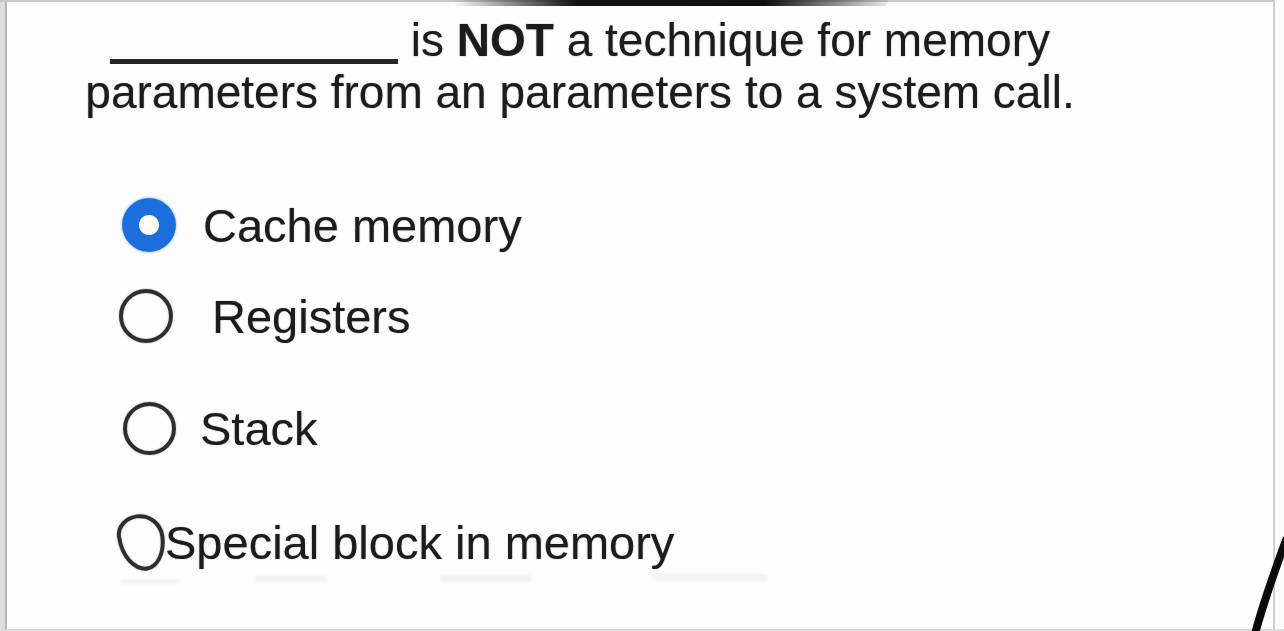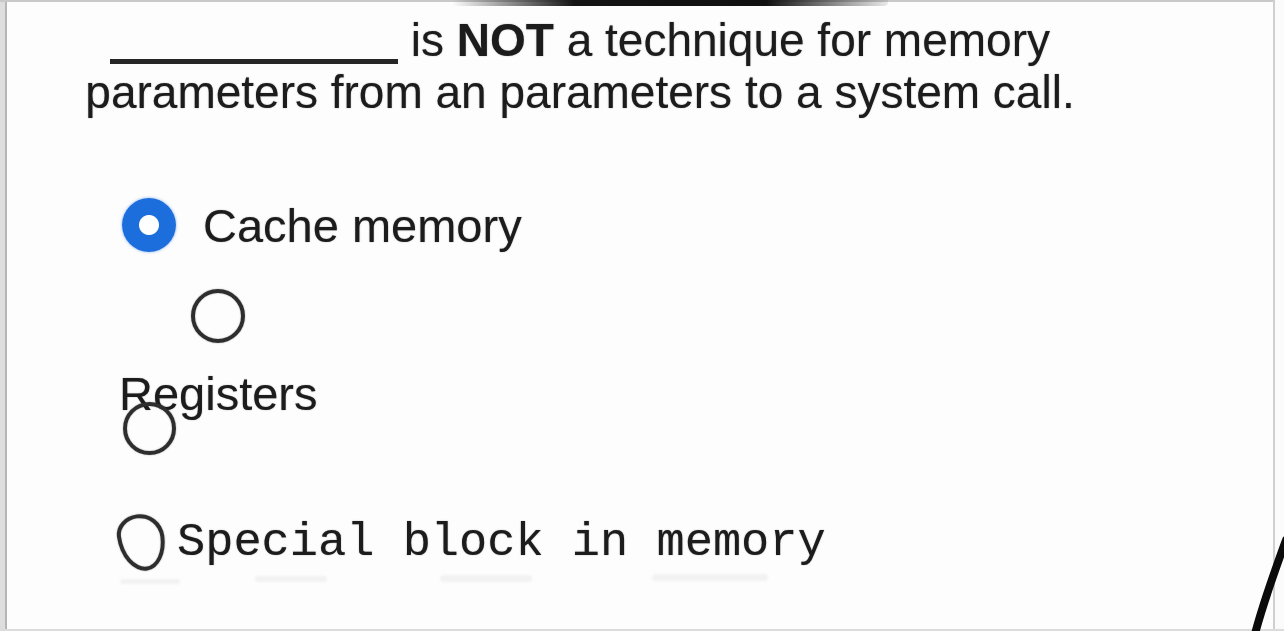--- a/index.html
+++ b/index.html
@@ -49,25 +49,25 @@
   .radio{
     box-sizing:border-box;border-radius:50%;flex:0 0 auto;
     border:4px solid #2e2e2e;background:transparent;
     box-shadow:0 0 1.5px rgba(0,0,0,0.45), inset 0 0 1.5px rgba(0,0,0,0.35);
   }
   .row-1{left:122px;top:186px;gap:27px;margin-top:12px;}
   .row-1 .radio{width:54px;height:54px;border:none;
     background:radial-gradient(circle at 50% 50%, #ffffff 0 9.5px, #1d6edd 10.5px 100%);
     box-shadow:0 0 3px rgba(29,110,221,0.55);
   }
-  .row-2{left:119px;top:289px;gap:27px;flex-direction:column;}
+  .row-2{left:119px;top:289px;gap:39px;}
   .row-2 .radio{width:54px;height:54px;}
   .row-3{left:123px;top:402px;gap:24px;}
   .row-3 .radio{width:53px;height:53px;}
-  .row-4{left:118px;top:514px;gap:12px;font-family:Liberation Mono, monospace;}
+  .row-4{left:118px;top:514px;}
   .row-4 .radio{
     width:47px;height:57px;
     border-radius:48% 52% 46% 54% / 34% 44% 56% 66%;
     transform:rotate(-8deg);
   }
 </style>
 </head>
 <body>
 
 <div class="edge-left"></div>
@@ -97,20 +97,21 @@
   <span class="opt-label txt">Cache memory</span>
 </div>
 
 <div class="option-row row-2">
   <span class="radio"></span>
   <span class="opt-label txt">Registers</span>
 </div>
 
 <div class="option-row row-3">
   <span class="radio"></span>
+  <span class="opt-label txt">Stack</span>
 </div>
 
 <div class="option-row row-4">
   <span class="radio"></span>
   <span class="opt-label txt">Special block in memory</span>
 </div>
 
 <svg class="stroke-svg" viewBox="0 0 1284 631">
   <path d="M 1286 540 C 1274 573 1263 603 1255 634" fill="none" stroke="#0b0b0b" stroke-width="8" stroke-linecap="round"></path>
 </svg>

